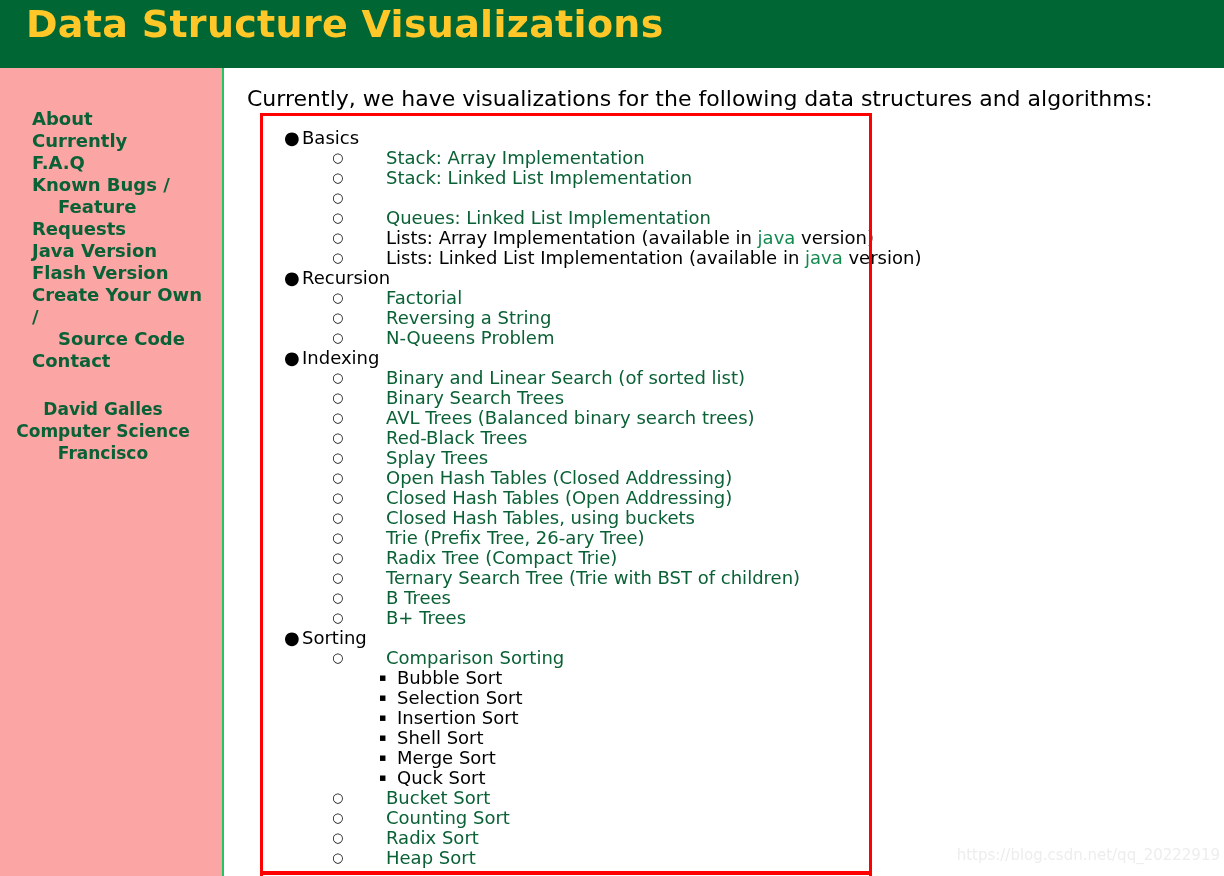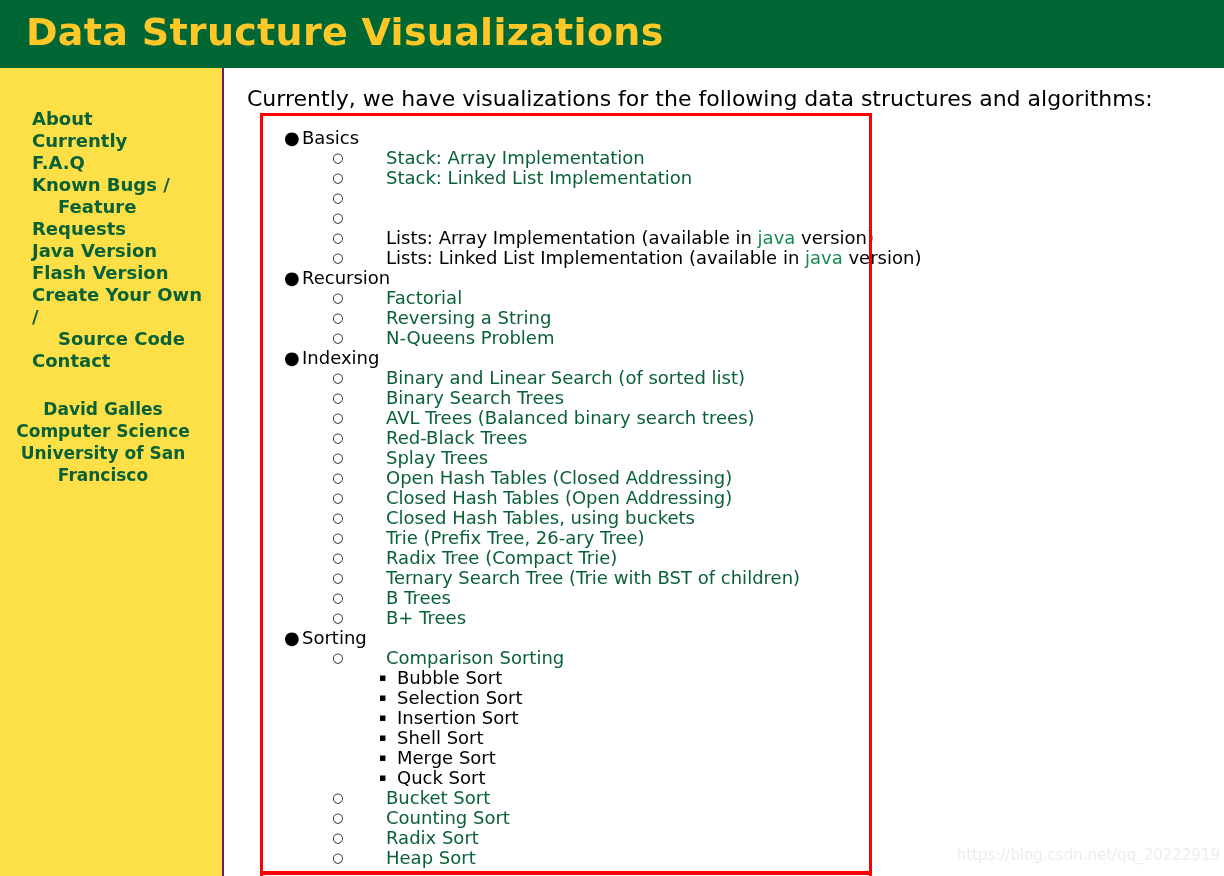--- a/index.html
+++ b/index.html
@@ -20,39 +20,39 @@
   #header-banner {
     position: absolute;
     left: 0; top: 0;
     width: 1224px;
     height: 68px;
     background: #006633;
   }
   #header-title {
     position: absolute;
     left: 26px;
-    top: 10px;
+    top: 2px;
     font-size: 38px;
     font-weight: bold;
     color: #ffc828;
     letter-spacing: 0.3px;
     white-space: nowrap;
     font-family: "DejaVu Sans", "Liberation Sans", sans-serif;
   }
 
   
   #sidebar {
     position: absolute;
     left: 0;
     top: 68px;
     width: 224px;
     height: 808px;
     box-sizing: border-box;
-    border-right: 2px solid #701a75;
-    background: #fde047;
+    border-right: 2px solid #22c55e;
+    background: #fca5a5;
   }
   #sidebar-nav {
     position: absolute;
     left: 32px;
     top: 40px;
     width: 184px;
   }
   .nav-link {
     display: block;
     font-size: 18px;
@@ -199,33 +199,32 @@
       <a class="nav-link" href="#"><span>Java Version</span></a>
       <a class="nav-link" href="#"><span>Flash Version</span></a>
       <a class="nav-link" href="#"><span>Create Your Own</span></a>
       <a class="nav-link" href="#"><span>/</span></a>
       <a class="nav-link" href="#"><span class="nav-indent">Source Code</span></a>
       <a class="nav-link" href="#"><span>Contact</span></a>
     </nav>
   <div id="sidebar-credits">
       <span class="credit-line">David Galles</span>
       <span class="credit-line">Computer Science</span>
-      <span class="credit-line">University of San</span>
       <span class="credit-line">Francisco</span>
     </div>
 </div>
 
 <div id="main">
   <div id="intro-text">Currently, we have visualizations for the following data structures and algorithms:</div>
   <div id="outline">
       <div class="li-row lvl1"><span class="bullet">●</span><span class="li-text t-black">Basics</span></div>
       <div class="li-row lvl2"><span class="bullet">○</span><a class="li-text t-link" href="#">Stack: Array Implementation</a></div>
       <div class="li-row lvl2"><span class="bullet">○</span><a class="li-text t-link" href="#">Stack: Linked List Implementation</a></div>
       <div class="li-row lvl2"><span class="bullet">○</span></div>
-      <div class="li-row lvl2"><span class="bullet">○</span></div>
+      <div class="li-row lvl2"><span class="bullet">○</span><a class="li-text t-link" href="#">Queues: Linked List Implementation</a></div>
       <div class="li-row lvl2"><span class="bullet">○</span><span class="li-text"><span class="t-black">Lists: Array Implementation (available in </span><a class="inline-link" href="#">java</a><span class="t-black"> version)</span></span></div>
       <div class="li-row lvl2"><span class="bullet">○</span><span class="li-text"><span class="t-black">Lists: Linked List Implementation (available in </span><a class="inline-link" href="#">java</a><span class="t-black"> version)</span></span></div>
       <div class="li-row lvl1"><span class="bullet">●</span><span class="li-text t-black">Recursion</span></div>
       <div class="li-row lvl2"><span class="bullet">○</span><a class="li-text t-link" href="#">Factorial</a></div>
       <div class="li-row lvl2"><span class="bullet">○</span><a class="li-text t-link" href="#">Reversing a String</a></div>
       <div class="li-row lvl2"><span class="bullet">○</span><a class="li-text t-link" href="#">N-Queens Problem</a></div>
       <div class="li-row lvl1"><span class="bullet">●</span><span class="li-text t-black">Indexing</span></div>
       <div class="li-row lvl2"><span class="bullet">○</span><a class="li-text t-link" href="#">Binary and Linear Search (of sorted list)</a></div>
       <div class="li-row lvl2"><span class="bullet">○</span><a class="li-text t-link" href="#">Binary Search Trees</a></div>
       <div class="li-row lvl2"><span class="bullet">○</span><a class="li-text t-link" href="#">AVL Trees (Balanced binary search trees)</a></div>

